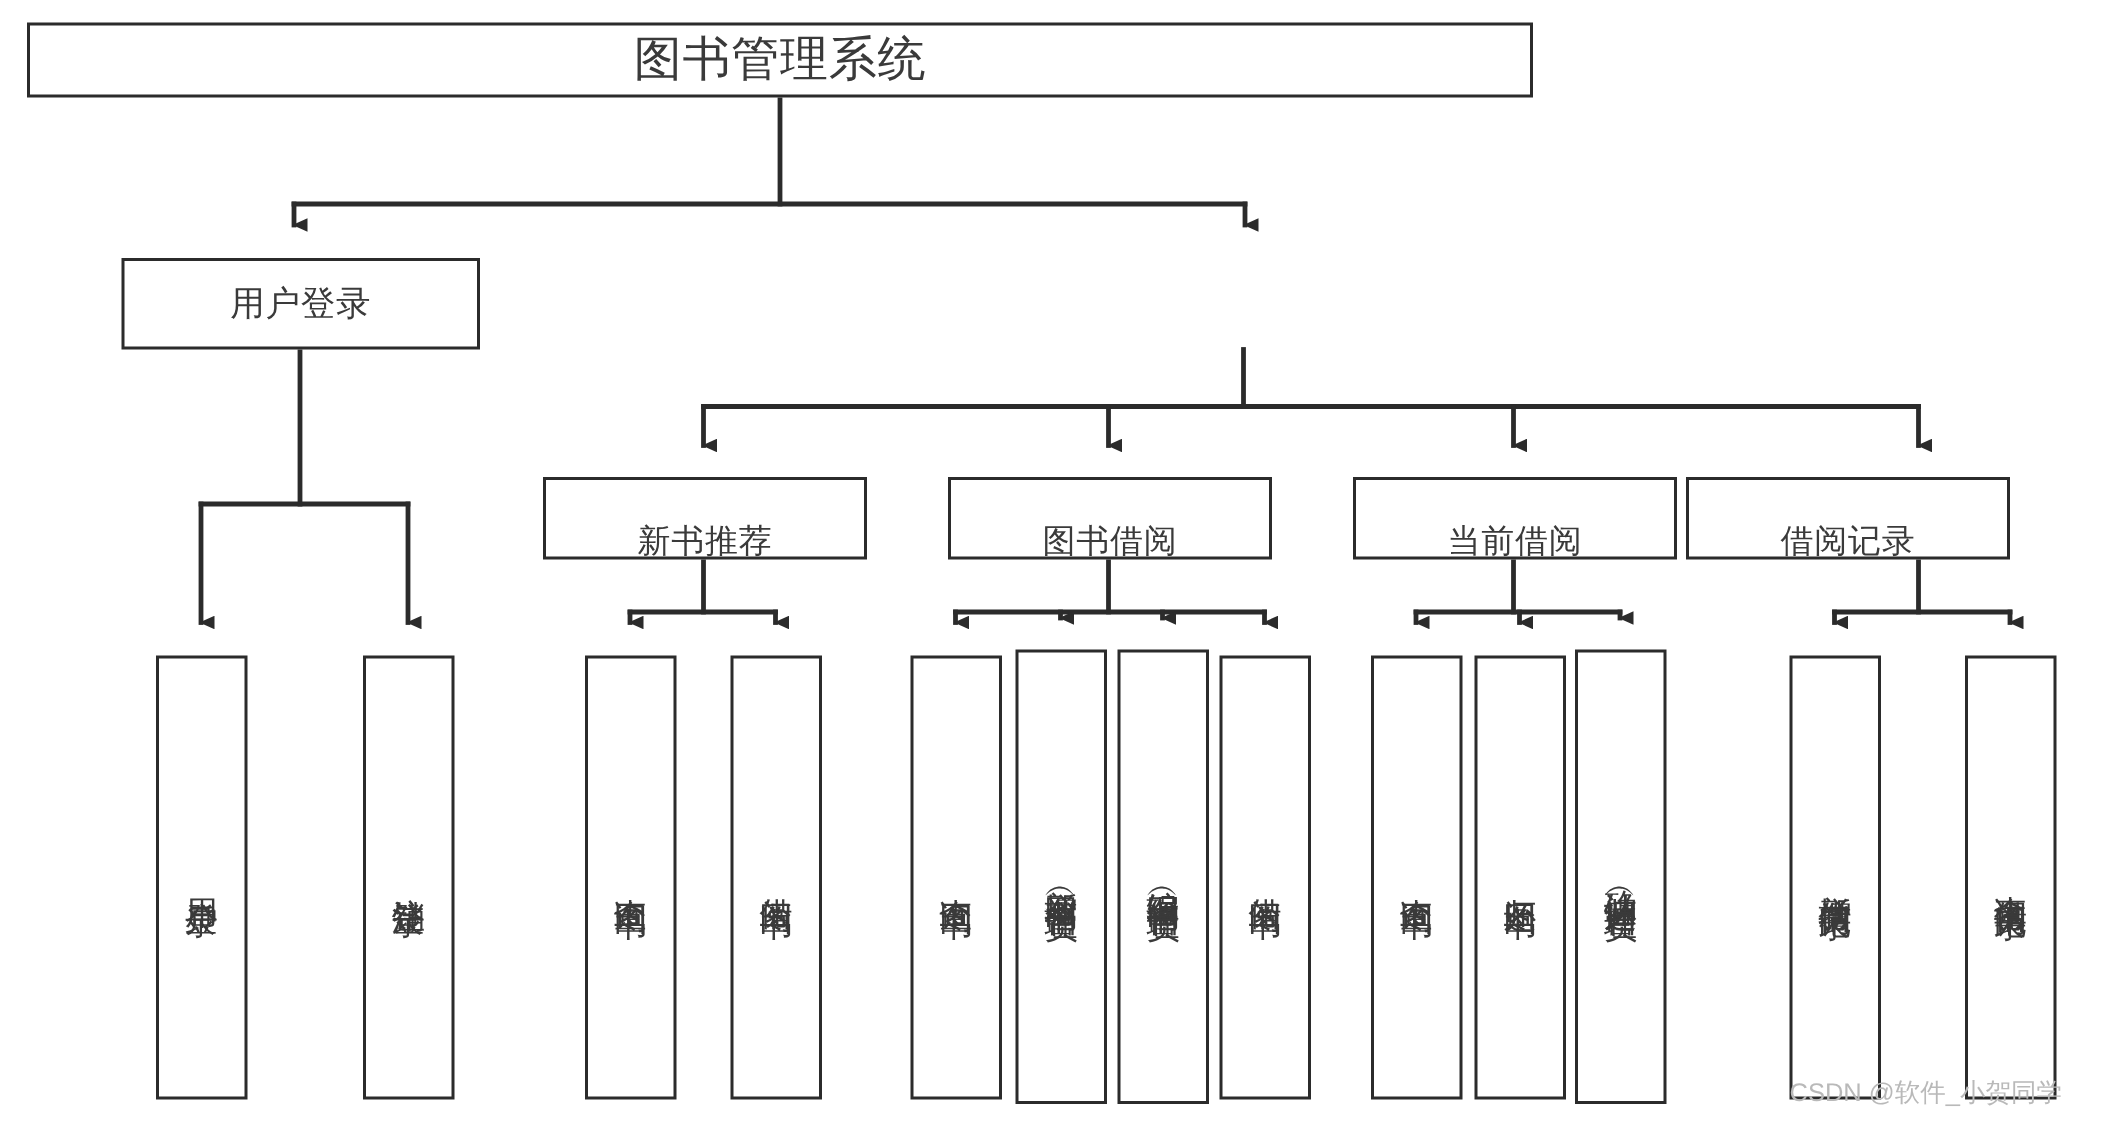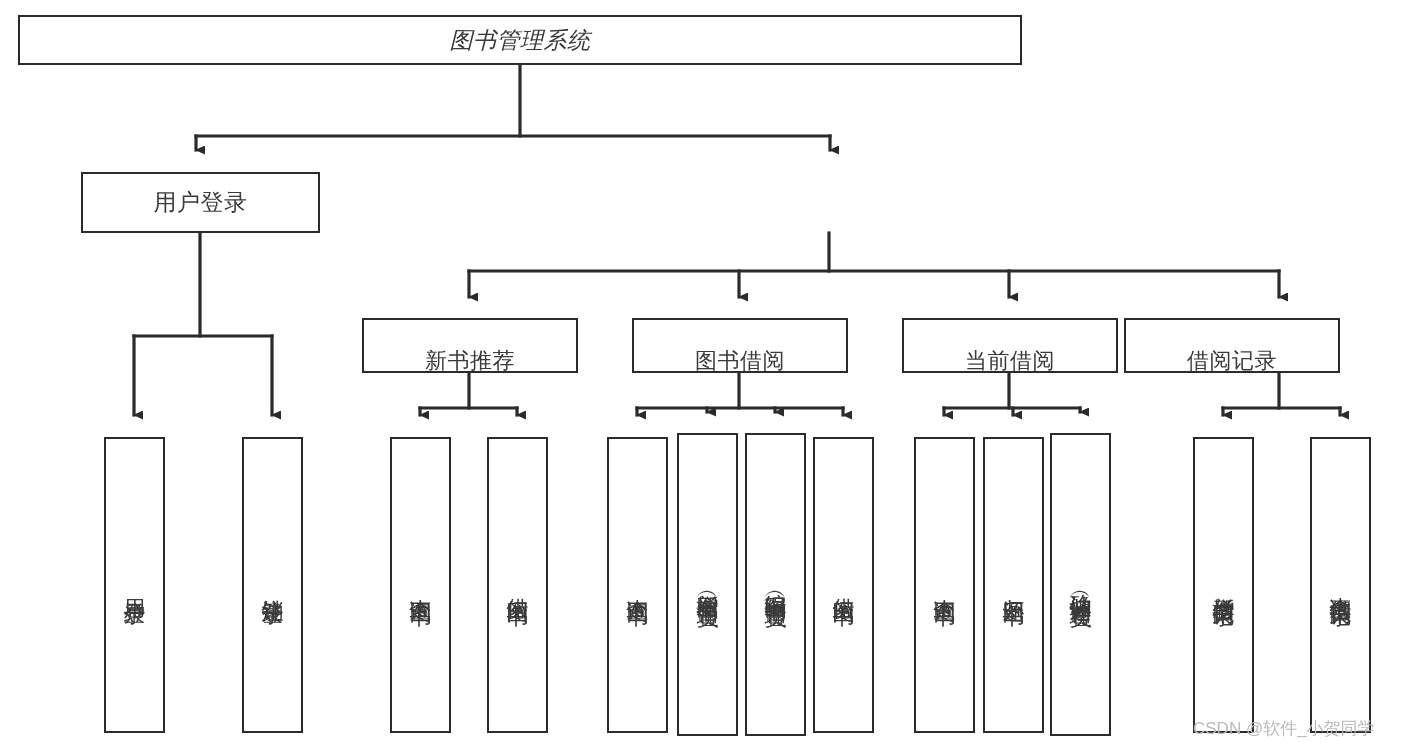--- a/index.html
+++ b/index.html
@@ -35,21 +35,21 @@
     align-items: center;
     justify-content: center;
     overflow: hidden;
   }
   .node-label {
     color: #3a3a3a;
     font-family: "Liberation Sans", "DejaVu Sans", sans-serif;
     white-space: nowrap;
     letter-spacing: 0.5px;
   }
-  .level-root .node-label { font-size: 23px; font-style: italic; }
+  .level-root .node-label { font-size: 32px; }
   .level-1 .node-label  { font-size: 23px; }
   .level-2 .node-label  { font-size: 22px; margin-top: 31px; }
   .leaf-box {
     align-items: center;
     justify-content: center;
   }
   .leaf-box .node-label {
     font-size: 22px;
     writing-mode: vertical-rl;
     text-orientation: upright;

